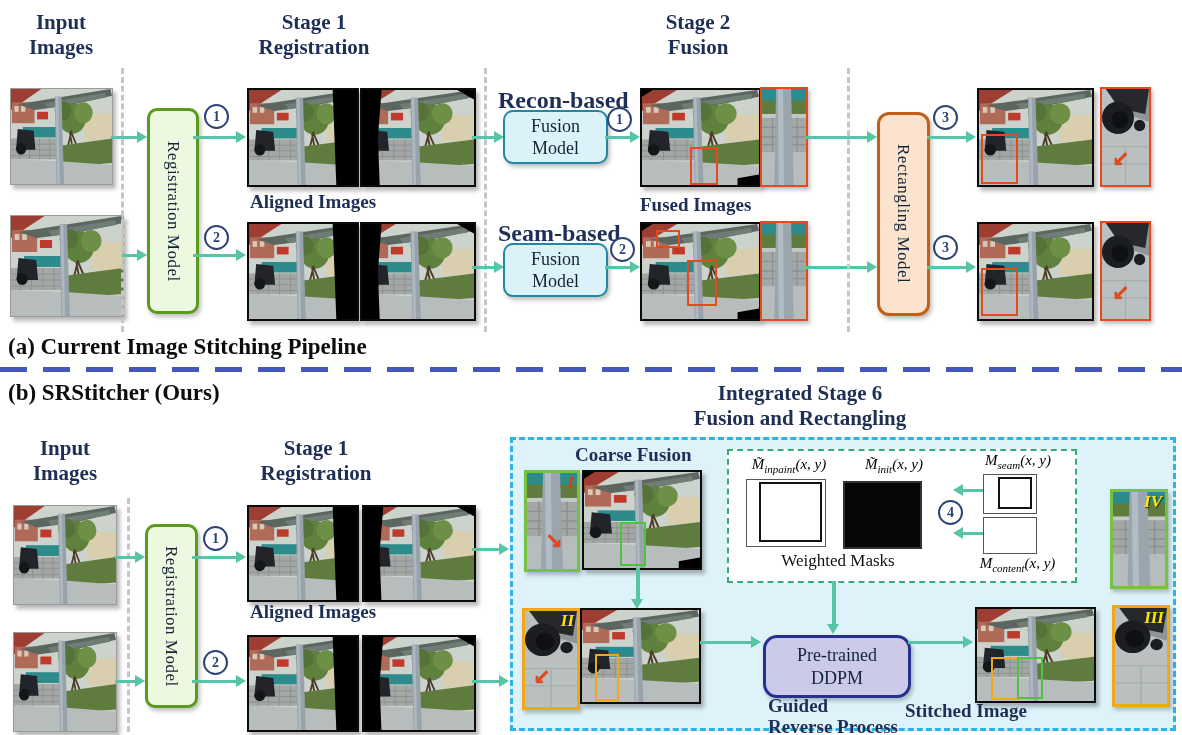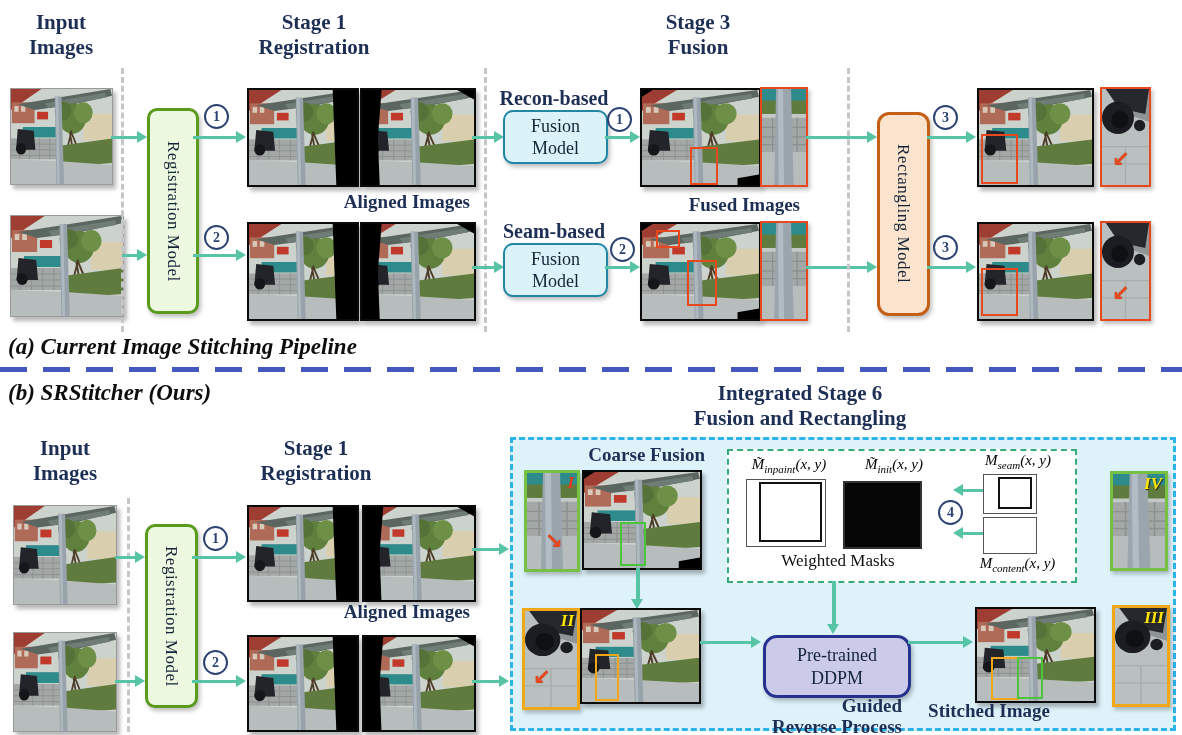--- a/index.html
+++ b/index.html
@@ -1,23 +1,23 @@
 <!DOCTYPE html>
 <html><head>
 <meta charset="utf-8">
 <style>
   html,body{margin:0;padding:0;background:#fff;}
   #canvas{position:relative;width:1182px;height:735px;background:#fff;overflow:hidden;
           font-family:"Liberation Serif",serif;padding-left:48px;}
   .abs{position:absolute;}
   .h2{font-weight:bold;font-size:21px;line-height:1.18;color:#1e2f55;text-align:center;}
   .h2 span{display:block;}
-  .lbl{font-weight:bold;font-size:19px;color:#1e2f55;text-align:right;white-space:nowrap;}
-  .cap{font-weight:bold;font-size:23px;color:#0d0d0d;white-space:nowrap;font-style:italic;}
-  .smlbl{font-weight:bold;font-size:20px;color:#1e2f55;text-align:center;white-space:nowrap;}
+  .lbl{font-weight:bold;font-size:19px;color:#1e2f55;text-align:left;white-space:nowrap;}
+  .cap{font-weight:bold;font-size:23px;color:#0d0d0d;white-space:nowrap;}
+  .smlbl{font-weight:bold;font-size:24px;color:#1e2f55;text-align:center;white-space:nowrap;}
 
   .vdash{width:0;border-left:3px dashed #c6c6c6;}
   .bluedash{height:5px;background:repeating-linear-gradient(90deg,#4558c0 0 27px,transparent 27px 43px);}
 
   .mbox{display:flex;align-items:center;justify-content:center;text-align:center;
         border-radius:10px;box-shadow:2px 3px 4px rgba(0,0,0,.25);}
   .mbox .t{font-size:18px;line-height:1.25;color:#132437;}
   .mbox .t span{display:block;}
   .vert{writing-mode:vertical-rl;font-size:17px;line-height:1.25;color:#132437;letter-spacing:.5px;}
   .regbox{background:#edf8e0;border:3px solid #5a9a1d;}
@@ -136,21 +136,21 @@
 
   <div class="abs h2" style="left:6px;top:10px;width:110px;">
     <span>Input</span>
     <span>Images</span>
   </div>
   <div class="abs h2" style="left:238px;top:10px;width:152px;">
     <span>Stage 1</span>
     <span>Registration</span>
   </div>
   <div class="abs h2" style="left:612px;top:10px;width:172px;">
-    <span>Stage 3</span>
+    <span>Stage 2</span>
     <span>Fusion</span>
   </div>
 
   <div class="ph ph-plain" style="left:10px;top:88px;width:101px;height:95px;">
       <svg>
         <use href="#scene"></use>
       </svg>
     </div>
   <div class="ph ph-plain" style="left:10px;top:215px;width:112px;height:100px;">
       <svg>
@@ -407,21 +407,21 @@
   </div>
   <div class="mask mask-white" style="left:983px;top:474px;width:52px;height:38px;">
     <div class="mask-inner" style="left:14px;top:2px;right:4px;bottom:4px;"></div>
   </div>
   <div class="mask mask-white" style="left:983px;top:517px;width:52px;height:35px;"></div>
   <div class="formula" style="left:960px;top:555px;width:115px;">
     <span>M</span><sub>content</sub><span>(x, y)</span>
   </div>
   <div class="abs" style="left:773px;top:551px;width:130px;font-size:17px;text-align:center;color:#111;">Weighted Masks</div>
 
-  <div class="crop crop-green" style="left:1110px;top:471px;width:52px;height:94px;">
+  <div class="crop crop-green" style="left:1110px;top:489px;width:52px;height:94px;">
     <svg>
         <use href="#crop-pillar"></use>
       </svg>
     <span class="roman">IV</span>
   </div>
 
   <div class="arr arr-d" style="left:832px;top:581px;height:44px;"></div>
 
   <div class="crop crop-yellow" style="left:522px;top:608px;width:52px;height:96px;">
     <svg>

